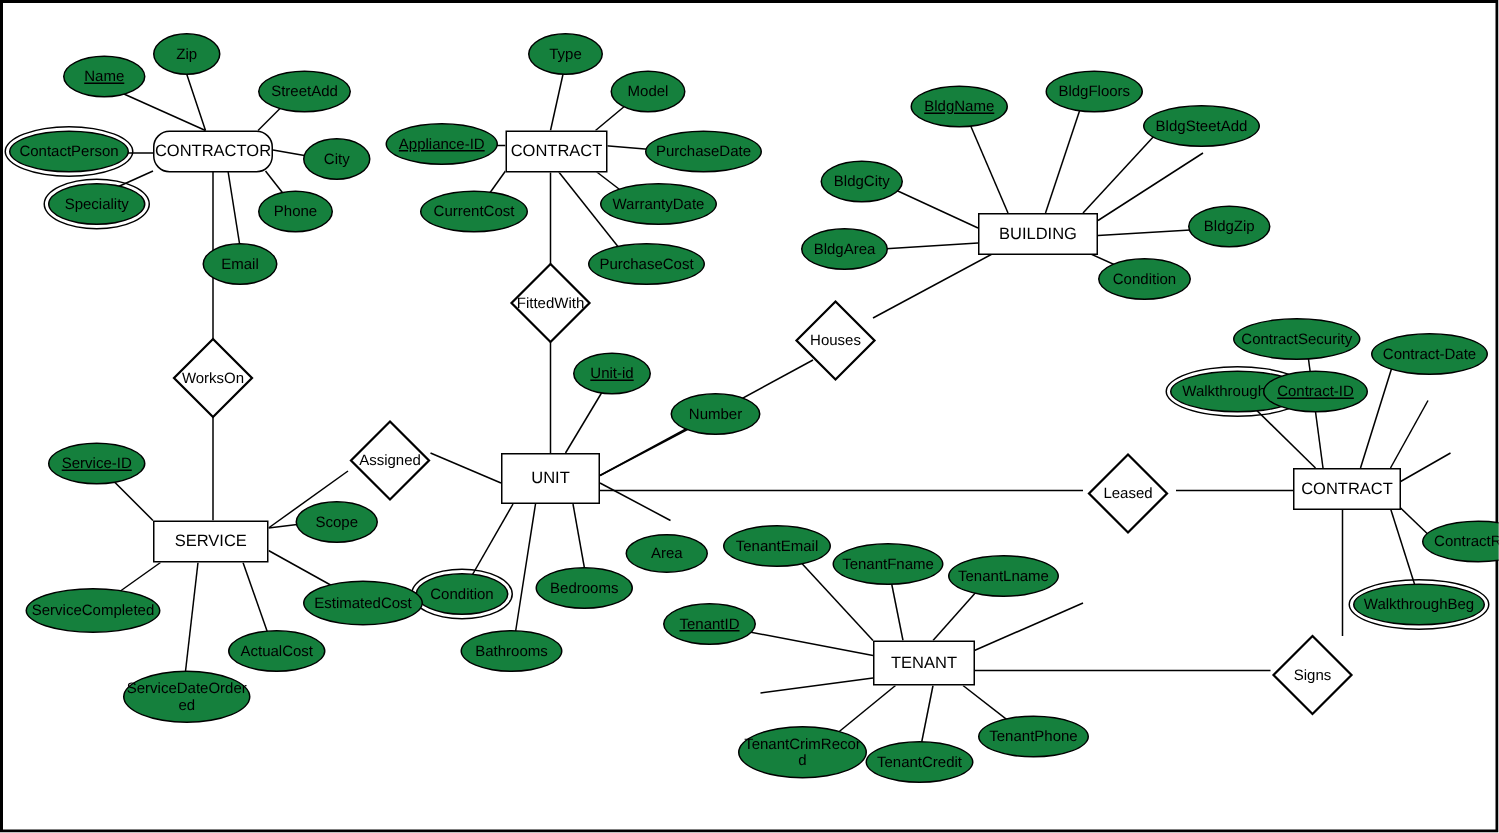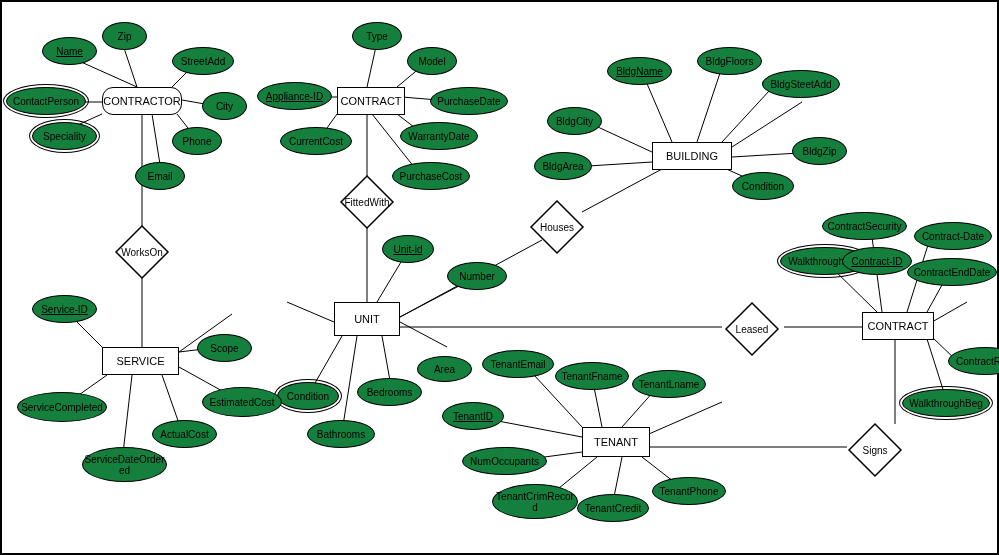--- a/index.html
+++ b/index.html
@@ -166,20 +166,26 @@
         <polygon points="30,4 56,30 30,56 4,30" fill="#fff" stroke="#000" stroke-width="1.5"></polygon>
       </svg>
   <span>Houses</span>
 </div>
 <div class="relationship" style="left:335px;top:170px;">
   <svg viewBox="0 0 60 60">
         <polygon points="30,4 56,30 30,56 4,30" fill="#fff" stroke="#000" stroke-width="1.5"></polygon>
       </svg>
   <span>FittedWith</span>
 </div>
+<div class="relationship" style="left:228px;top:275px;">
+  <svg viewBox="0 0 60 60">
+        <polygon points="30,4 56,30 30,56 4,30" fill="#fff" stroke="#000" stroke-width="1.5"></polygon>
+      </svg>
+  <span>Assigned</span>
+</div>
 <div class="relationship" style="left:720px;top:297px;">
   <svg viewBox="0 0 60 60">
         <polygon points="30,4 56,30 30,56 4,30" fill="#fff" stroke="#000" stroke-width="1.5"></polygon>
       </svg>
   <span>Leased</span>
 </div>
 <div class="relationship" style="left:843px;top:418px;">
   <svg viewBox="0 0 60 60">
         <polygon points="30,4 56,30 30,56 4,30" fill="#fff" stroke="#000" stroke-width="1.5"></polygon>
       </svg>
@@ -307,39 +313,33 @@
     </div>
 <div class="attr" style="left:650px;top:475px;width:74px;height:28px;">
       <span class="inner">TenantPhone</span>
     </div>
 <div class="attr" style="left:575px;top:492px;width:72px;height:28px;">
       <span class="inner">TenantCredit</span>
     </div>
 <div class="attr" style="left:490px;top:482px;width:86px;height:35px;">
       <span class="inner">TenantCrimRecord</span>
     </div>
-<div class="attr" style="left:460px;top:445px;width:85px;height:28px;">
-      <span class="inner">NumOccupants</span>
-    </div>
 
 <div class="attr dbl" style="left:778px;top:245px;width:90px;height:28px;">
       <span class="inner">WalkthroughEnd</span>
     </div>
 <div class="attr" style="left:820px;top:210px;width:85px;height:28px;">
       <span class="inner">ContractSecurity</span>
     </div>
 <div class="attr" style="left:840px;top:245px;width:70px;height:28px;">
       <span class="inner key">Contract-ID</span>
     </div>
 <div class="attr" style="left:912px;top:220px;width:78px;height:28px;">
       <span class="inner">Contract-Date</span>
     </div>
-<div class="attr" style="left:905px;top:256px;width:90px;height:28px;">
-      <span class="inner">ContractEndDate</span>
-    </div>
 <div class="attr" style="left:946px;top:345px;width:75px;height:28px;">
       <span class="inner">ContractRent</span>
     </div>
 <div class="attr dbl" style="left:900px;top:387px;width:88px;height:28px;">
       <span class="inner">WalkthroughBeg</span>
     </div>
 
 </div>
 
 </body></html>

